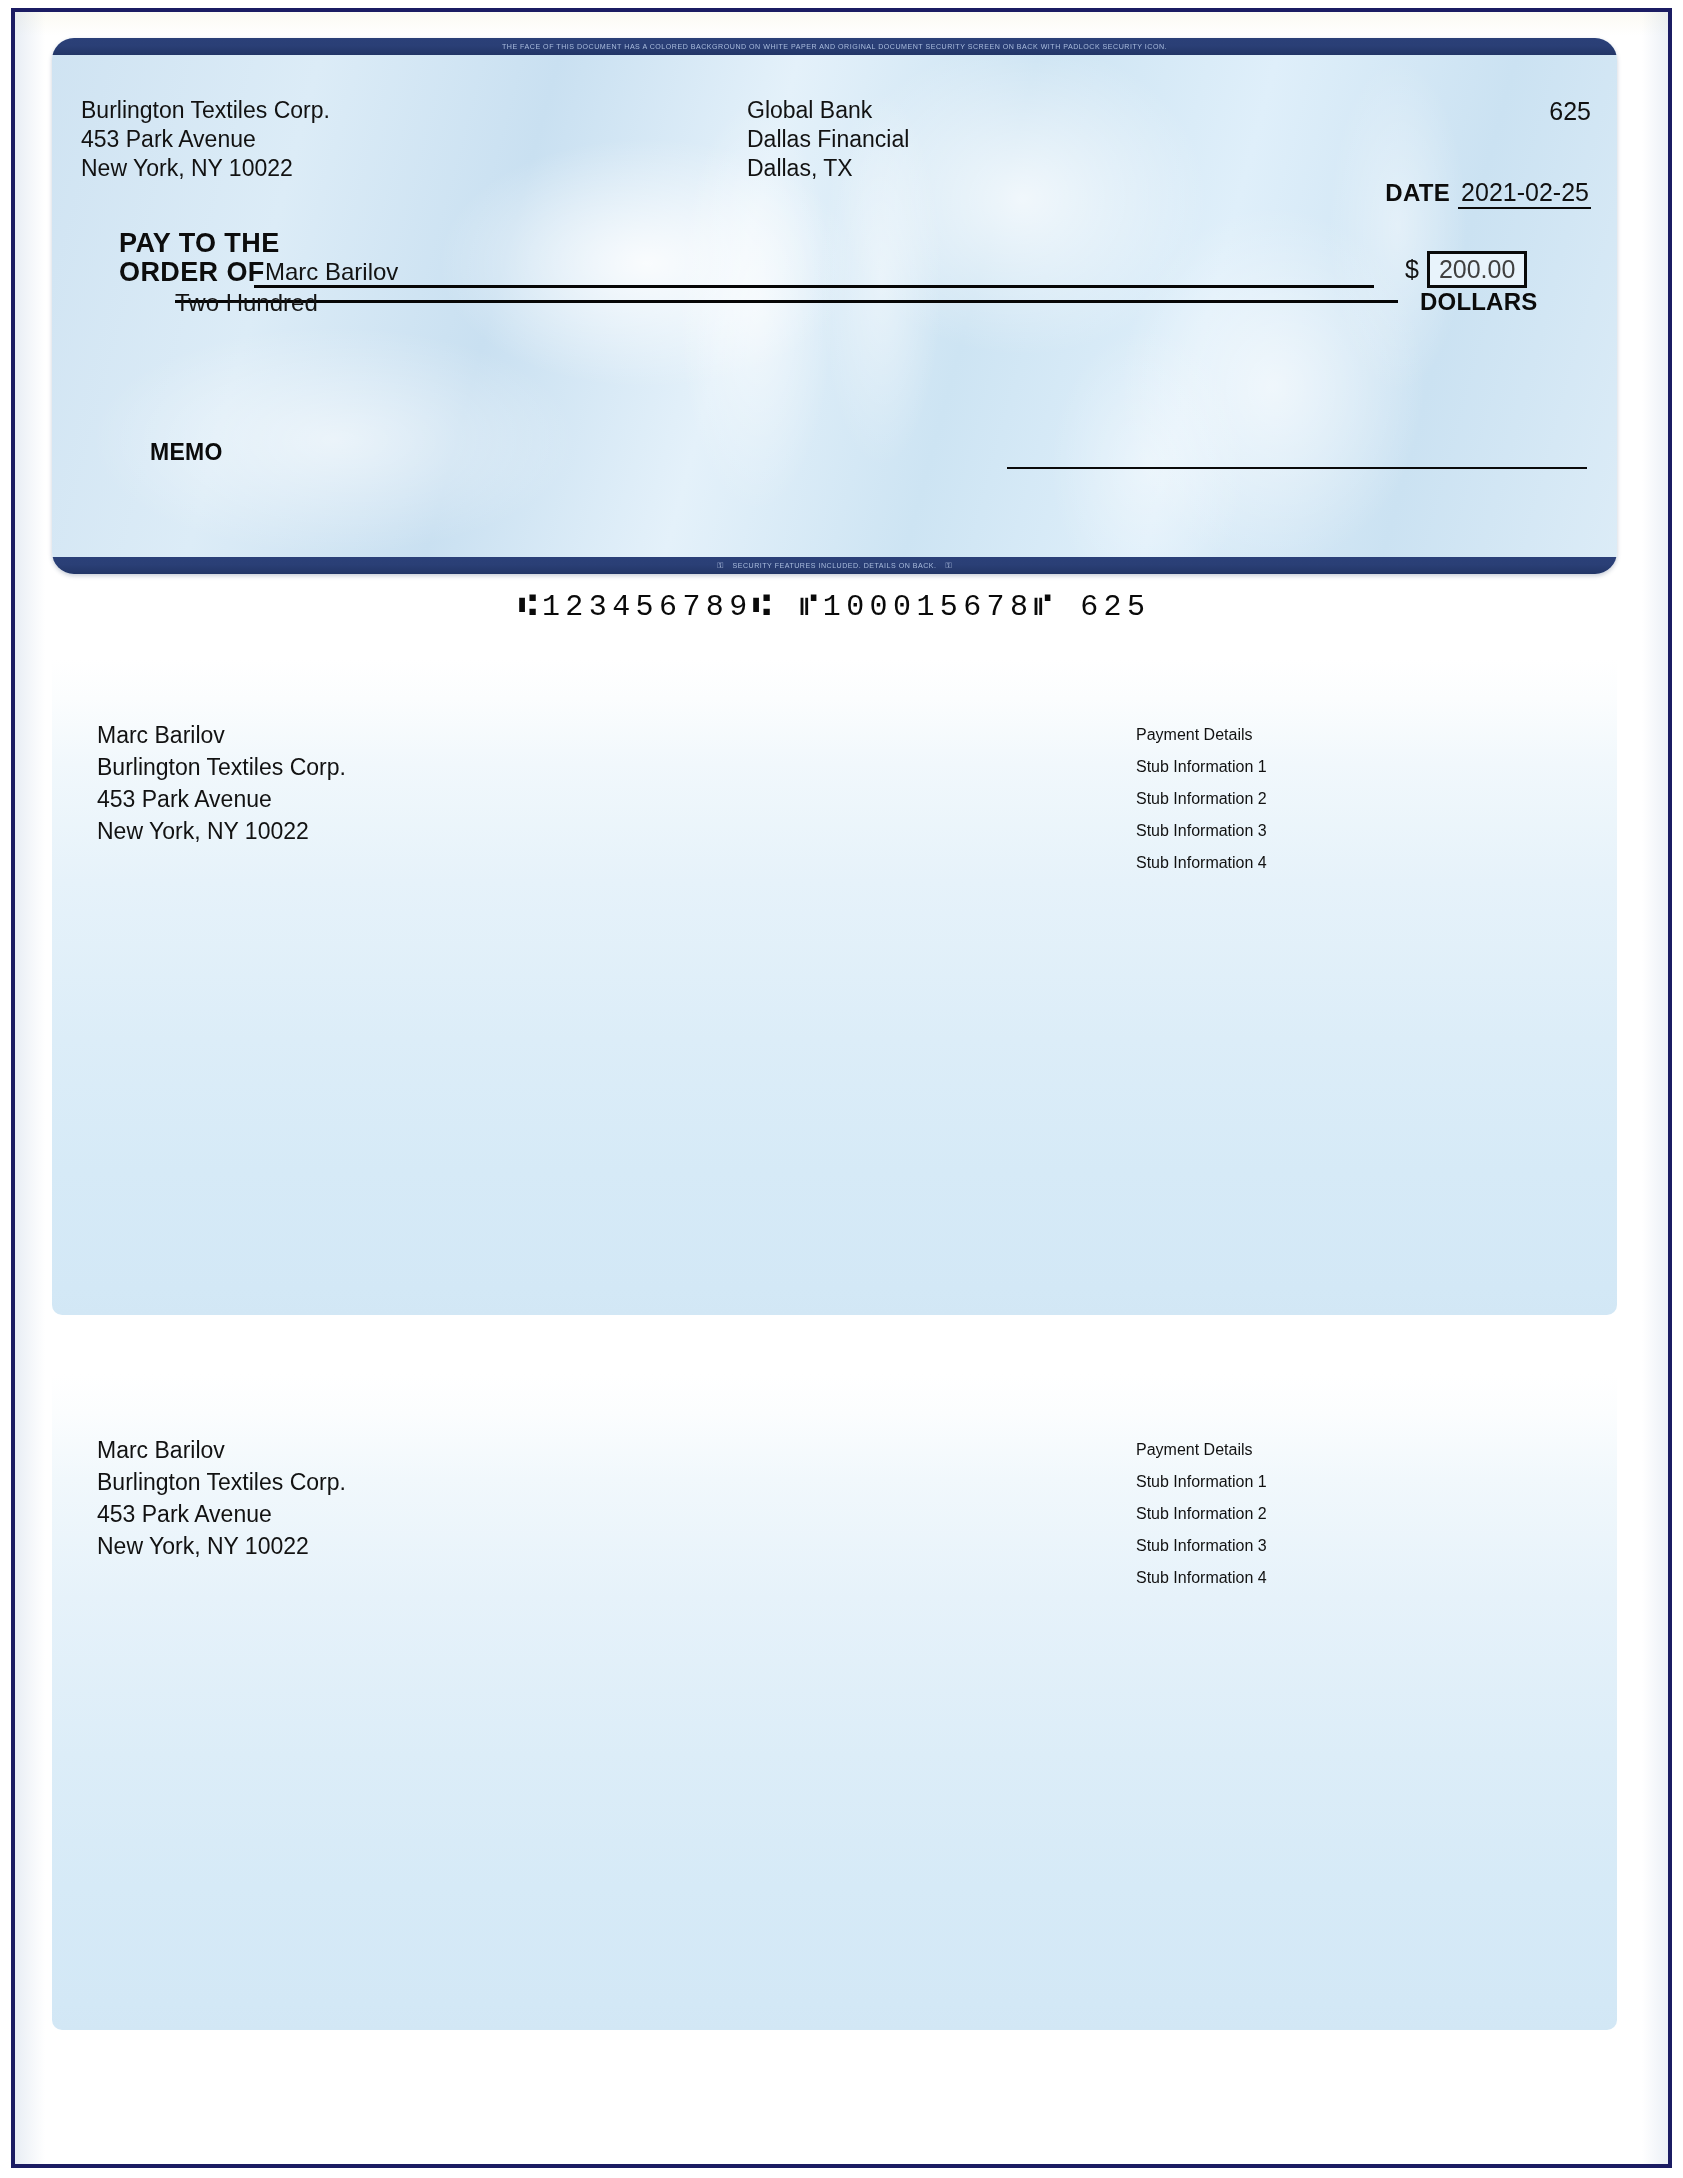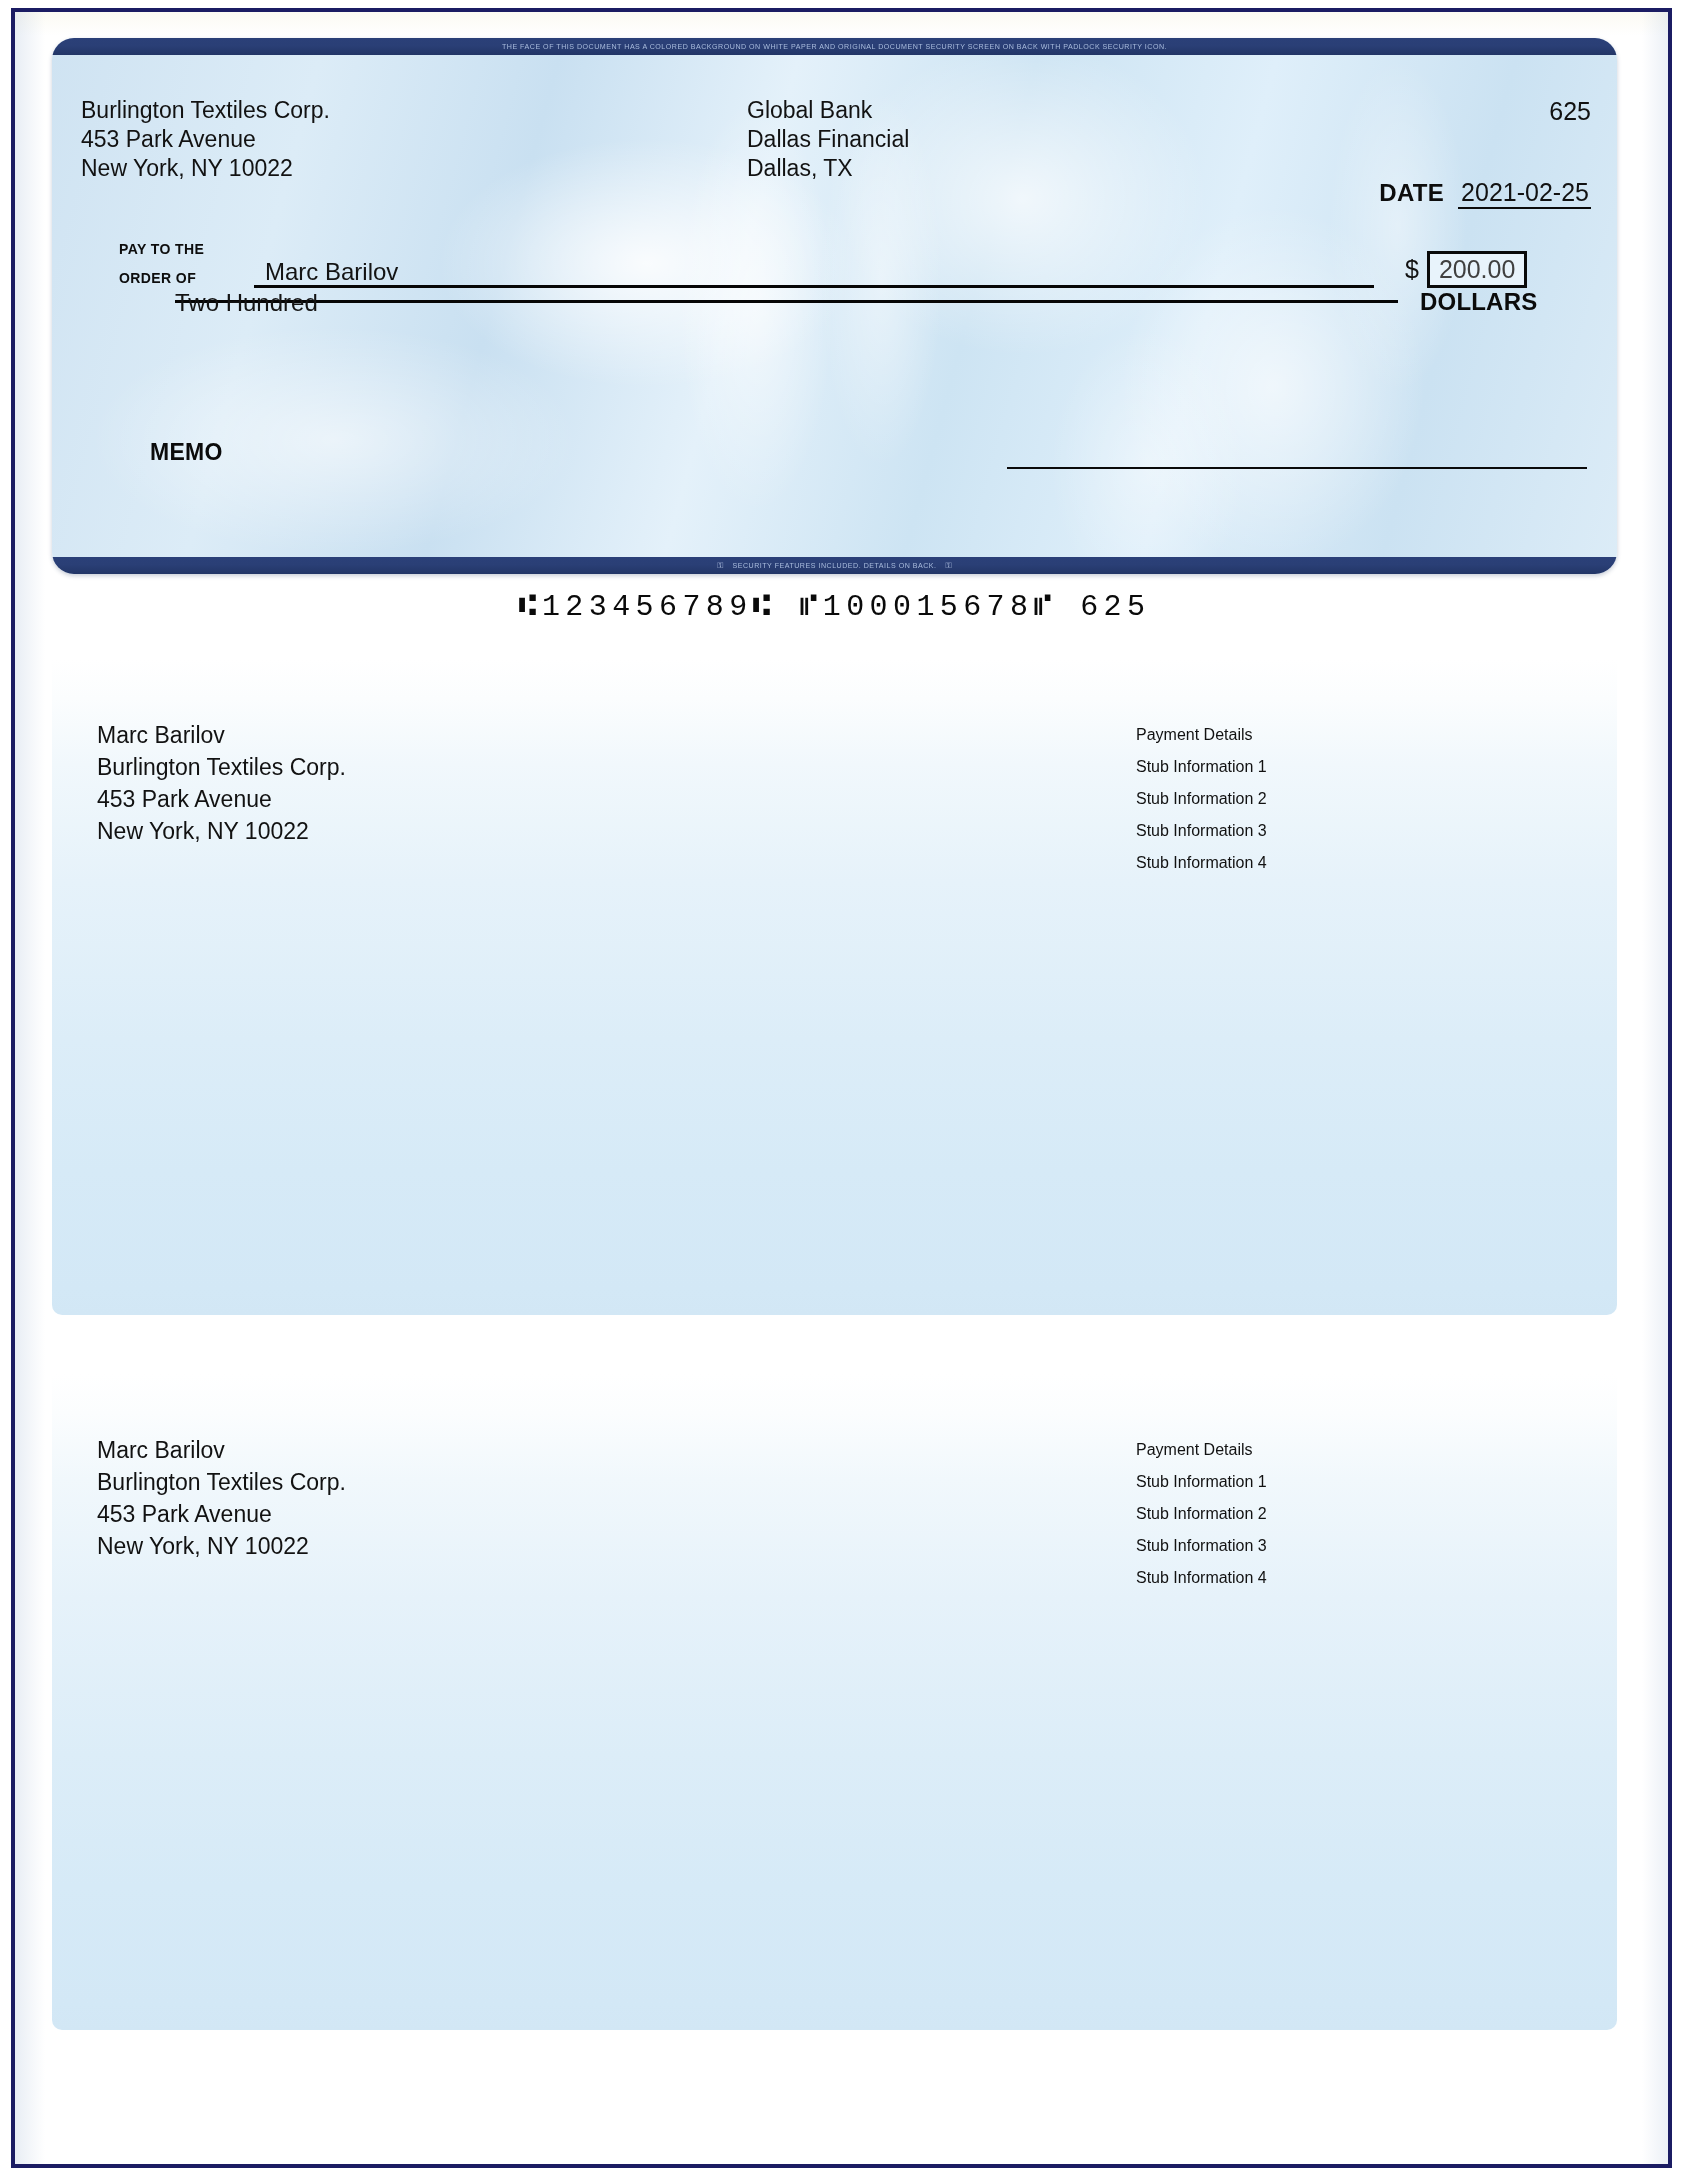--- a/index.html
+++ b/index.html
@@ -129,41 +129,40 @@
     color: #111;
     text-align: right;
   }
 
   
   #date-row {
     position: absolute;
     right: 26px; top: 124px;
     display: flex;
     align-items: baseline;
-    gap: 14px;
+    gap: 8px;
   }
   #date-label { font-size: 24px; font-weight: bold; color: #0d0d0d; letter-spacing: 0.3px; }
   #date-value {
     font-size: 25px; color: #111;
     border-bottom: 2.6px solid #0b0b0b;
     padding: 0 2px 1px 3px;
     line-height: 27px;
   }
 
   
   #pay-label {
     position: absolute;
     left: 67px; top: 174px;
-    font-size: 14px;
+    font-size: 27px;
     font-weight: bold;
     letter-spacing: 0.4px;
     line-height: 29px;
     color: #0d0d0d;
     white-space: pre-line;
-    margin-top: 6px;
   }
   #payee-wrap {
     position: absolute;
     left: 202px; top: 203px;
     width: 1120px;
     border-bottom: 3px solid #060606;
     height: 30px;
   }
   #payee {
     font-size: 24px;

